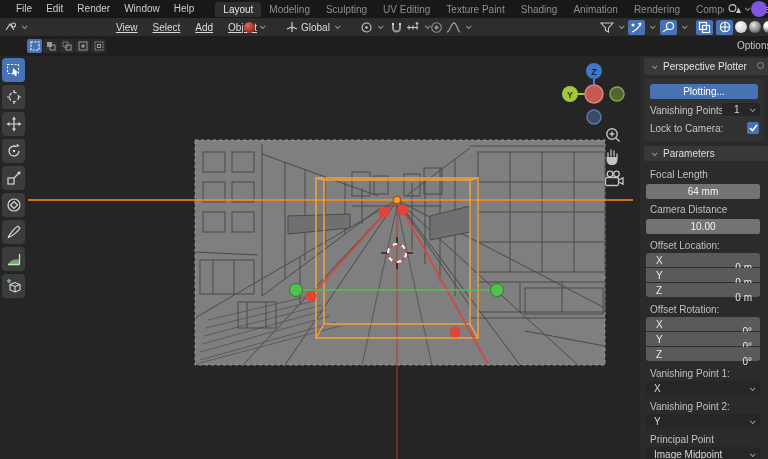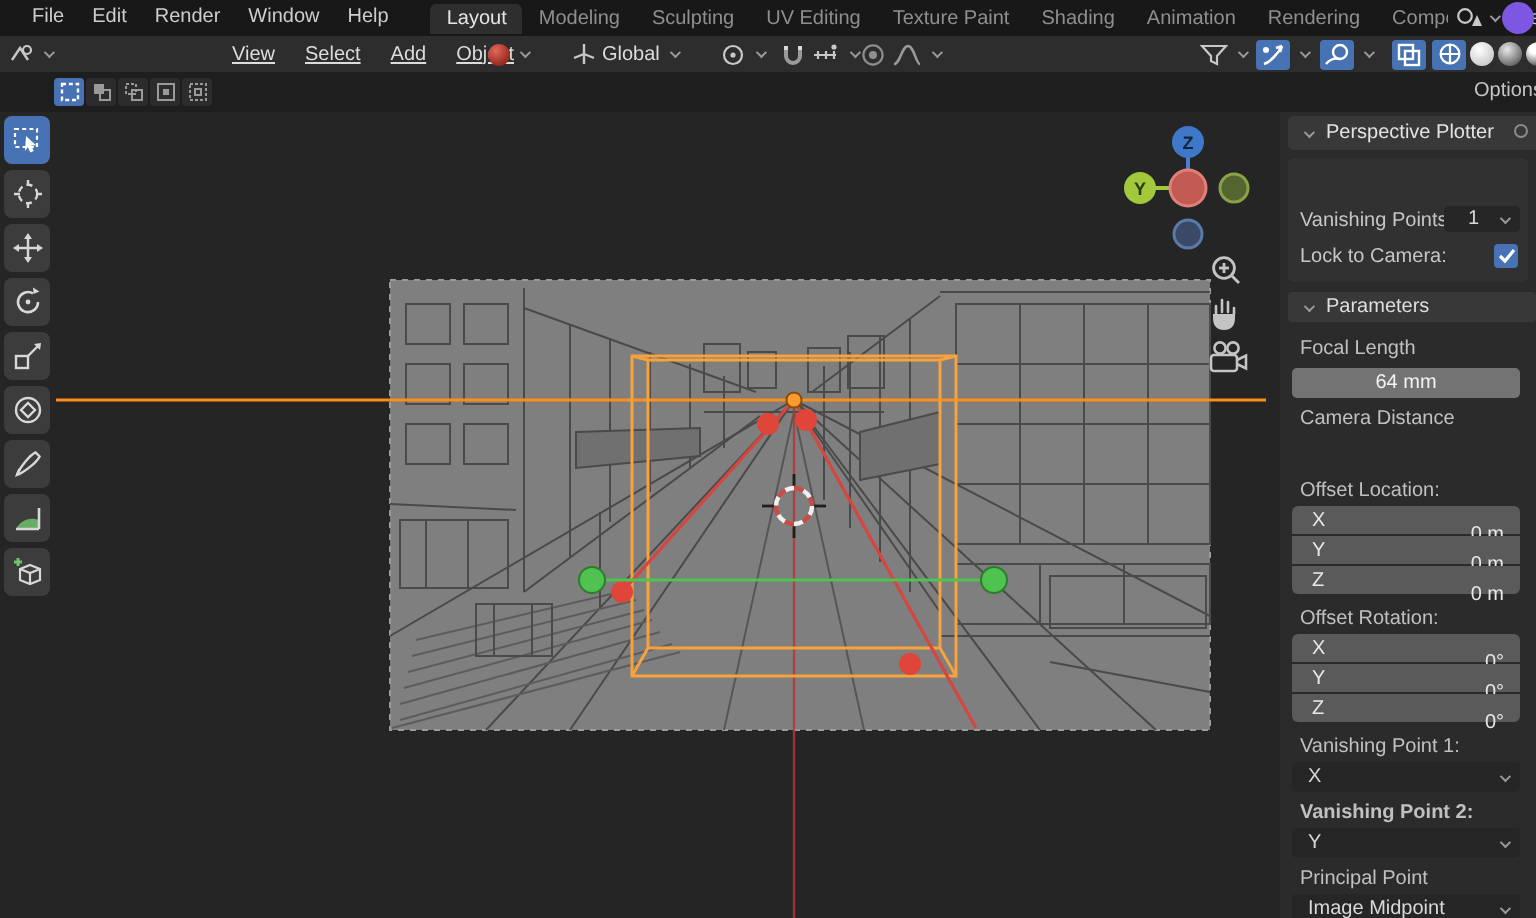--- a/index.html
+++ b/index.html
@@ -427,20 +427,21 @@
     </div>
 
     <div class="panel">
       <div class="phead">
         <span class="chev"></span>
         <span>Perspective Plotter</span>
       </div>
       <div class="pin"></div>
 
       <div class="pbox">
+        <div class="btn-plot">Plotting...</div>
         <div class="prow" style="top:24px;">
           <span>Vanishing Points:</span>
           <div class="dd vp-dd">
             <span>1</span>
             <span class="chev"></span>
           </div>
         </div>
         <div class="prow" style="top:42px;">
           <span>Lock to Camera:</span>
           <span class="checkbox">
@@ -453,20 +454,21 @@
 
       <div class="psub" style="top:90px;">
         <span class="chev"></span>
         <span>Parameters</span>
       </div>
 
       <div class="plabel" style="top:113px;">Focal Length</div>
       <div class="field" style="top:128px;">64 mm</div>
 
       <div class="plabel" style="top:148px;">Camera Distance</div>
+      <div class="field" style="top:163px;">10.00</div>
 
       <div class="plabel" style="top:184px;">Offset Location:</div>
       <div class="axisrow r-top" style="top:197px;">
         <span class="ax">X</span>
         <span class="val">0 m</span>
       </div>
       <div class="axisrow" style="top:212px;">
         <span class="ax">Y</span>
         <span class="val">0 m</span>
       </div>
@@ -488,21 +490,21 @@
         <span class="ax">Z</span>
         <span class="val">0°</span>
       </div>
 
       <div class="plabel" style="top:312px;">Vanishing Point 1:</div>
       <div class="dd dropdown" style="top:325px;">
         <span>X</span>
         <span class="chev"></span>
       </div>
 
-      <div class="plabel" style="top:345px;font-weight:bold;">Vanishing Point 2:</div>
+      <div class="plabel" style="top:345px;">Vanishing Point 2:</div>
       <div class="dd dropdown" style="top:358px;">
         <span>Y</span>
         <span class="chev"></span>
       </div>
 
       <div class="plabel" style="top:378px;">Principal Point</div>
       <div class="dd dropdown" style="top:391px;">
         <span>Image Midpoint</span>
         <span class="chev"></span>
       </div>

